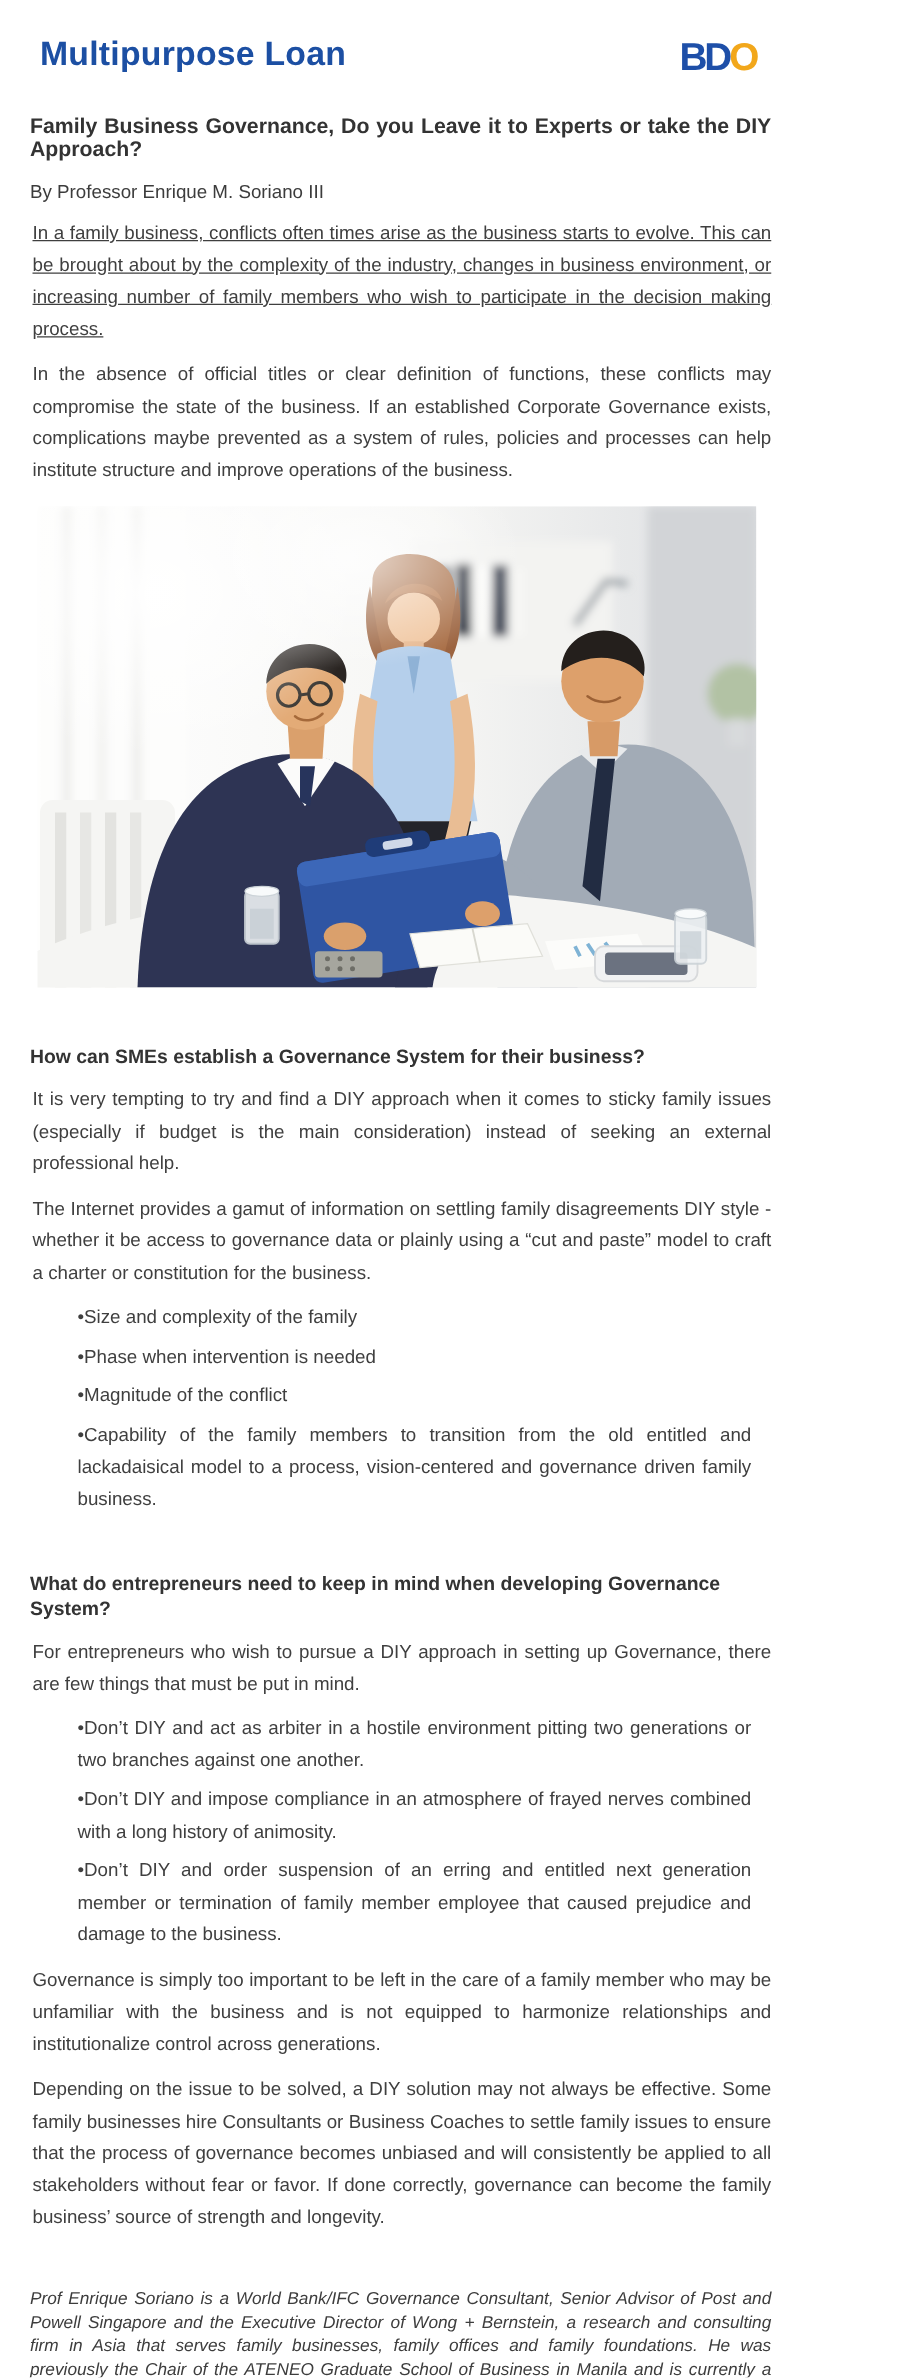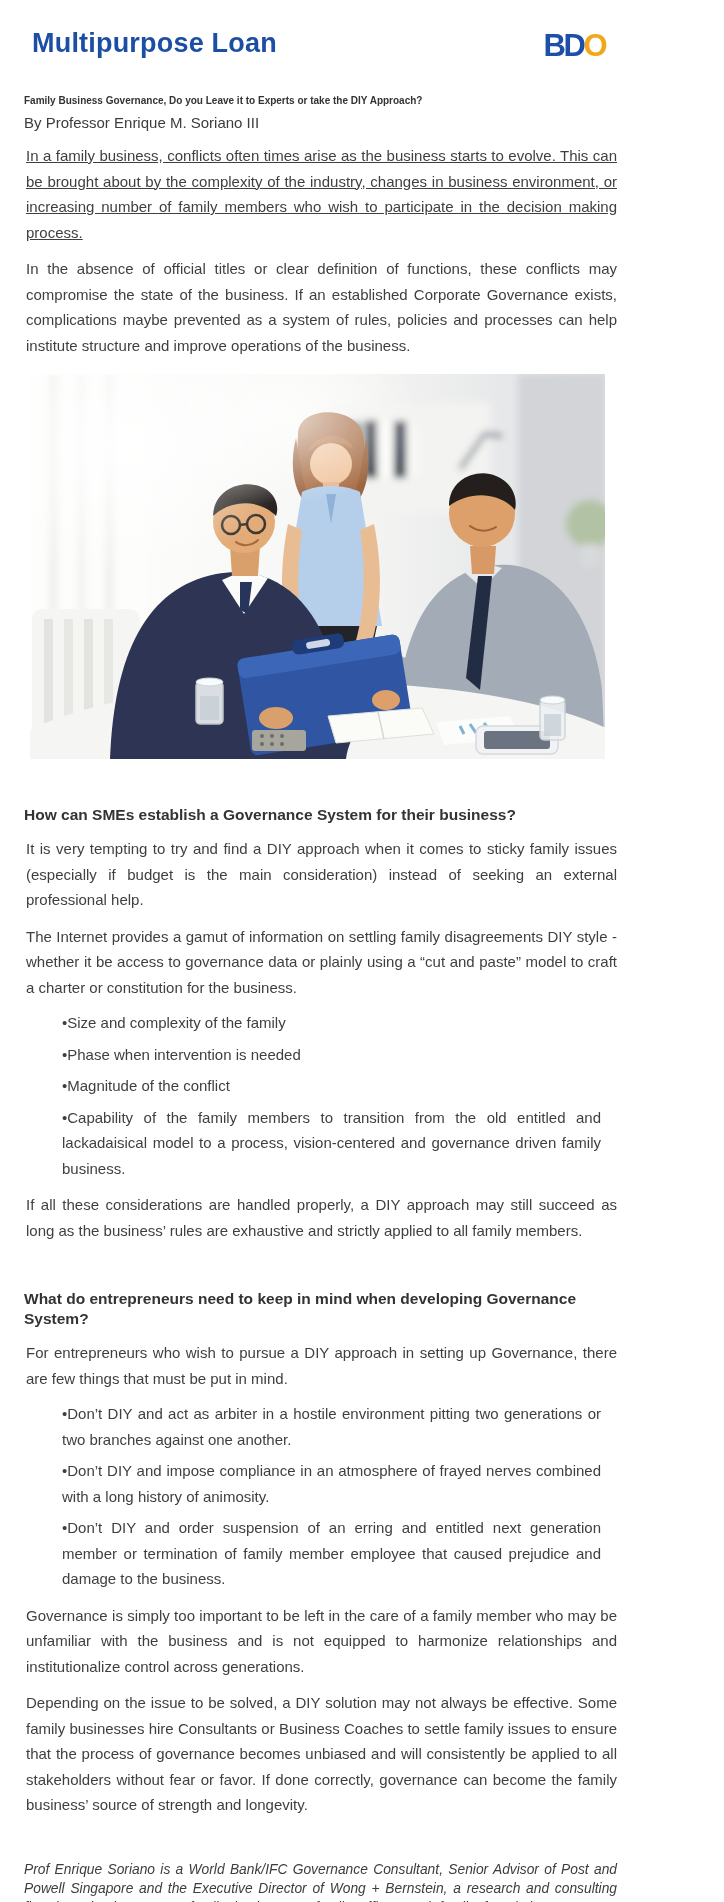--- a/index.html
+++ b/index.html
@@ -5,21 +5,21 @@
   html,body{margin:0;padding:0;background:#ffffff;}
   body{width:724px;height:1902px;font-family:"Liberation Sans",sans-serif;color:#3c3c3c;}
   .page{box-sizing:border-box;width:641px;height:1902px;padding:0 24px;display:flex;flex-direction:column;overflow:hidden;background:#ffffff;}
 
   .header{display:flex;justify-content:space-between;align-items:flex-start;margin-top:28px;padding-left:8px;}
   .product-title{margin:0;font-size:27px;font-weight:bold;color:#1c4fa3;letter-spacing:0.2px;}
   .logo{font-size:31px;font-weight:800;letter-spacing:-2.5px;line-height:1;margin-right:12px;margin-top:2px;}
   .logo .bd{color:#1e4fa8;}
   .logo .o{color:#f2a71b;}
 
-  .article-title{margin:30px 0 0 0;font-size:10px;line-height:19px;font-weight:bold;color:#333;text-align:justify;}
+  .article-title{margin:30px 0 12px 0;font-size:17px;line-height:19px;font-weight:bold;color:#333;text-align:justify;}
   .byline{margin:3px 0 0 0;font-size:15px;line-height:19px;color:#3c3c3c;}
 
   p.body{margin:11px 0 0 0;font-size:15px;line-height:25.5px;text-align:justify;color:#3f3f3f;padding-left:2px;}
   p.first{text-decoration:underline;}
 
   figure.photo{margin:16px 0 0 6px;padding:0;width:575px;height:385px;}
 
   h3.sec{margin:46px 0 0 0;font-size:15.5px;line-height:20px;font-weight:bold;color:#333;}
   h3.sec2{}
 
@@ -170,21 +170,20 @@
 
   <h3 class="sec">How can SMEs establish a Governance System for their business?</h3>
   <p class="body">It is very tempting to try and find a DIY approach when it comes to sticky family issues (especially if budget is the main consideration) instead of seeking an external professional help.</p>
   <p class="body">The Internet provides a gamut of information on settling family disagreements DIY style - whether it be access to governance data or plainly using a “cut and paste” model to craft a charter or constitution for the business.</p>
   <div class="bullets">
     <p class="bullet">•Size and complexity of the family</p>
     <p class="bullet">•Phase when intervention is needed</p>
     <p class="bullet">•Magnitude of the conflict</p>
     <p class="bullet">•Capability of the family members to transition from the old entitled and lackadaisical model to a process, vision-centered and governance driven family business.</p>
   </div>
-  <p class="body">If all these considerations are handled properly, a DIY approach may still succeed as long as the business’ rules are exhaustive and strictly applied to all family members.</p>
 
   <h3 class="sec sec2">What do entrepreneurs need to keep in mind when developing Governance System?</h3>
   <p class="body">For entrepreneurs who wish to pursue a DIY approach in setting up Governance, there are few things that must be put in mind.</p>
   <div class="bullets">
     <p class="bullet">•Don’t DIY and act as arbiter in a hostile environment pitting two generations or two branches against one another.</p>
     <p class="bullet">•Don’t DIY and impose compliance in an atmosphere of frayed nerves combined with a long history of animosity.</p>
     <p class="bullet">•Don’t DIY and order suspension of an erring and entitled next generation member or termination of family member employee that caused prejudice and damage to the business.</p>
   </div>
   <p class="body">Governance is simply too important to be left in the care of a family member who may be unfamiliar with the business and is not equipped to harmonize relationships and institutionalize control across generations.</p>
   <p class="body">Depending on the issue to be solved, a DIY solution may not always be effective. Some family businesses hire Consultants or Business Coaches to settle family issues to ensure that the process of governance becomes unbiased and will consistently be applied to all stakeholders without fear or favor. If done correctly, governance can become the family business’ source of strength and longevity.</p>

